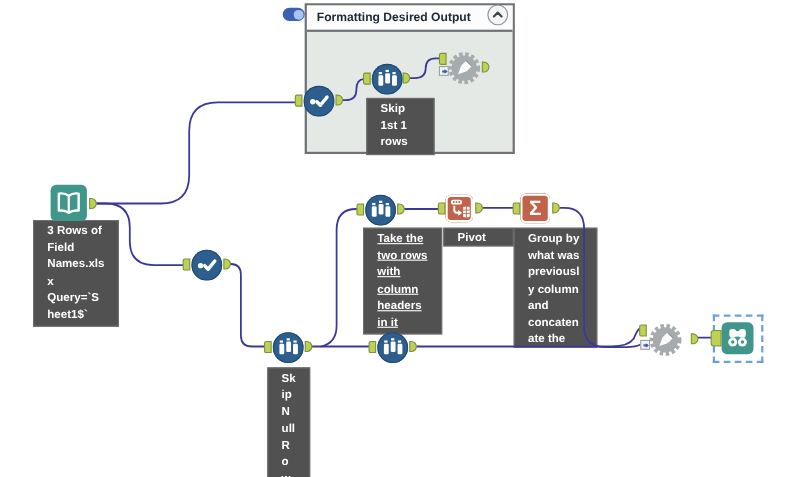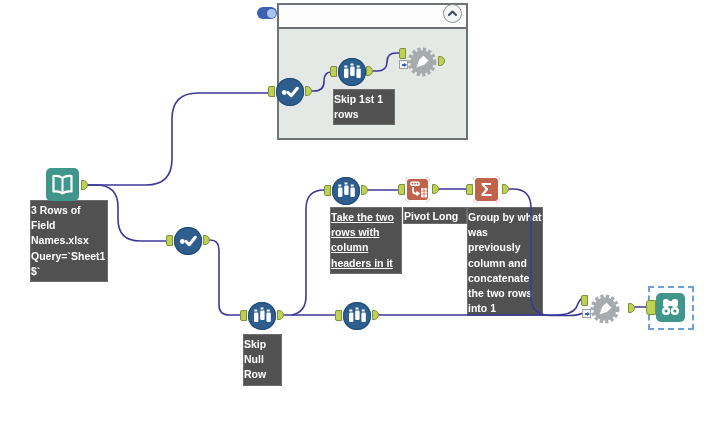--- a/index.html
+++ b/index.html
@@ -37,37 +37,38 @@
   .a-in{width:7px;height:11px;border-radius:2px 0 0 2px;}
   .a-out{width:7px;height:10px;border-radius:0 5px 5px 0;}
   .a-big{width:10px;height:15px;border-radius:3px 0 0 3px;}
   .opt-in{position:absolute;z-index:5;width:9px;height:9px;background:#f2f3f4;border:1px solid #9aa0a5;}
   .opt-in::after{content:"";position:absolute;left:1.5px;top:3px;width:4px;height:2px;background:#3a62b0;}
   .opt-in::before{content:"";position:absolute;right:0.5px;top:2px;border-left:3px solid #3a62b0;
     border-top:2.5px solid transparent;border-bottom:2.5px solid transparent;}
 
   
   .note{position:absolute;z-index:2;background:#515151;border:1px solid #6d6d6d;color:#fff;
-    font-size:10.5px;font-weight:bold;line-height:1.45;padding:2px 0;overflow-wrap:anywhere;
+    font-size:10.5px;font-weight:bold;line-height:1.45;padding:2px 12px;overflow-wrap:anywhere;
     overflow:hidden;}
 
   
   .selection{position:absolute;left:648px;top:286px;width:46px;height:44px;z-index:3;
     border:2px dashed #6aa2d8;background:rgba(255,255,255,0.0);}
 </style>
 </head>
 <body>
 
 <div id="canvas">
 
   <div class="tool-container">
     <div class="tc-header">
       <div class="toggle">
         <span class="knob"></span>
       </div>
+      <span class="tc-title">Formatting Desired Output</span>
       <div class="collapse-btn">
         <svg width="13" height="13" viewBox="0 0 13 13">
           <path d="M3 8 L6.5 4.5 L10 8" stroke="#3c4750" stroke-width="2" fill="none" stroke-linecap="round" stroke-linejoin="round"></path>
         </svg>
       </div>
     </div>
   </div>
 
   <div class="note" style="left:30px;top:200px;width:78px;min-height:76px;">3 Rows of Field Names.xlsx Query=`Sheet1$`</div>
   <div class="note" style="left:333px;top:89px;width:62px;min-height:31px;">Skip 1st 1 rows</div>

